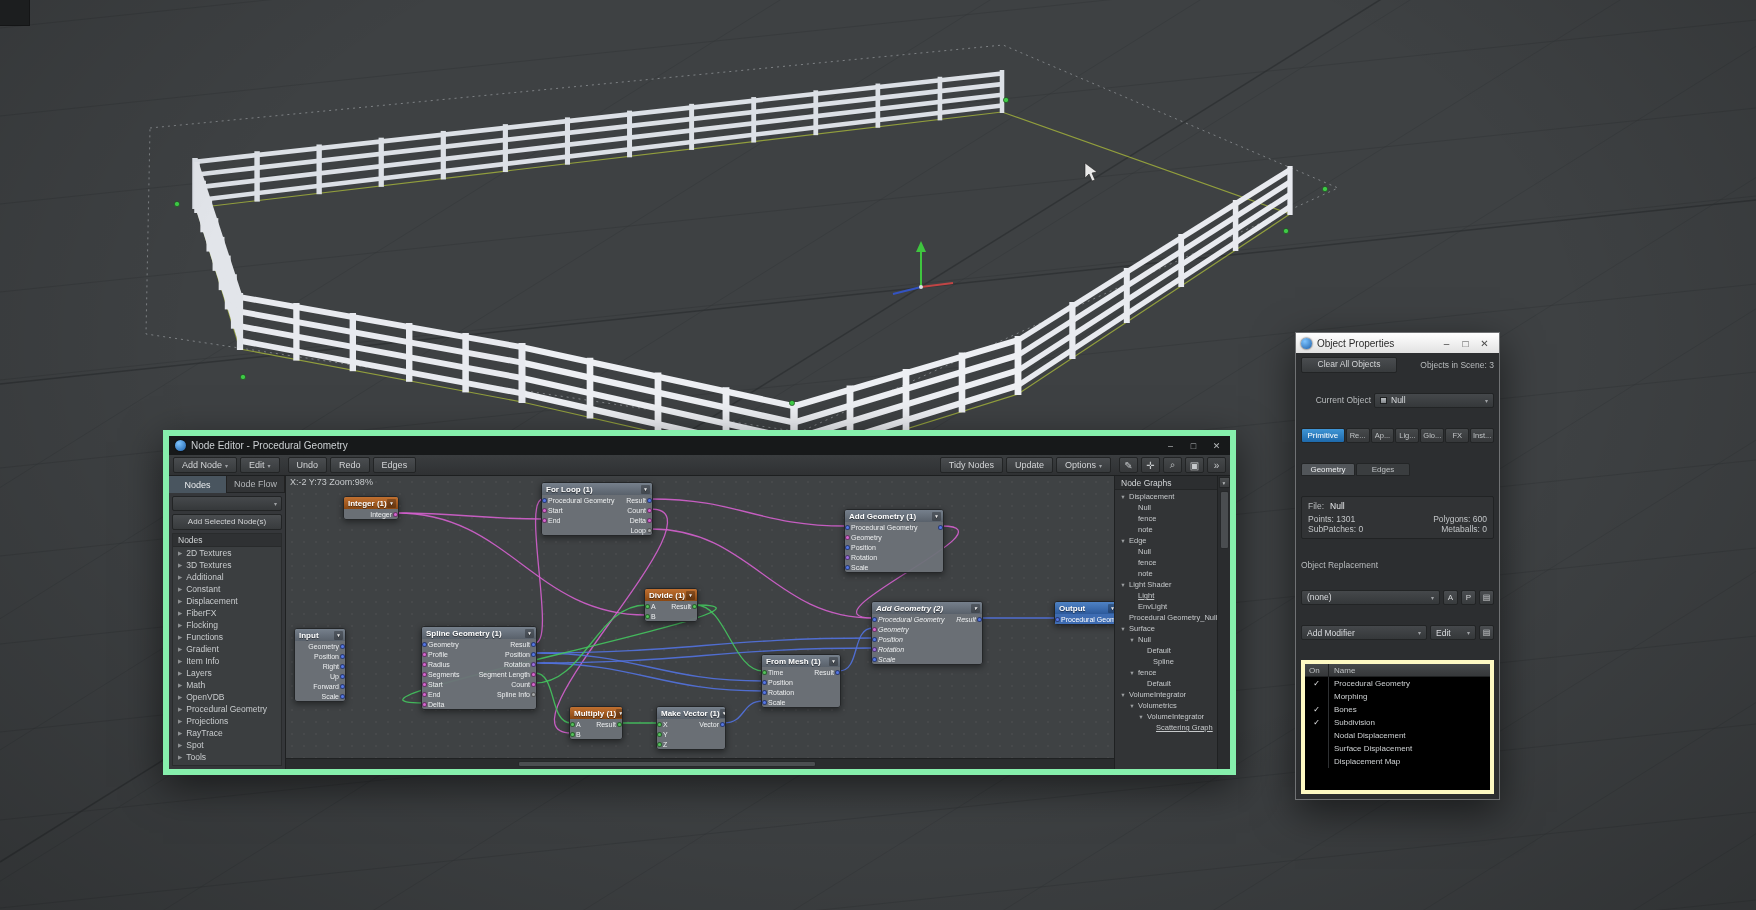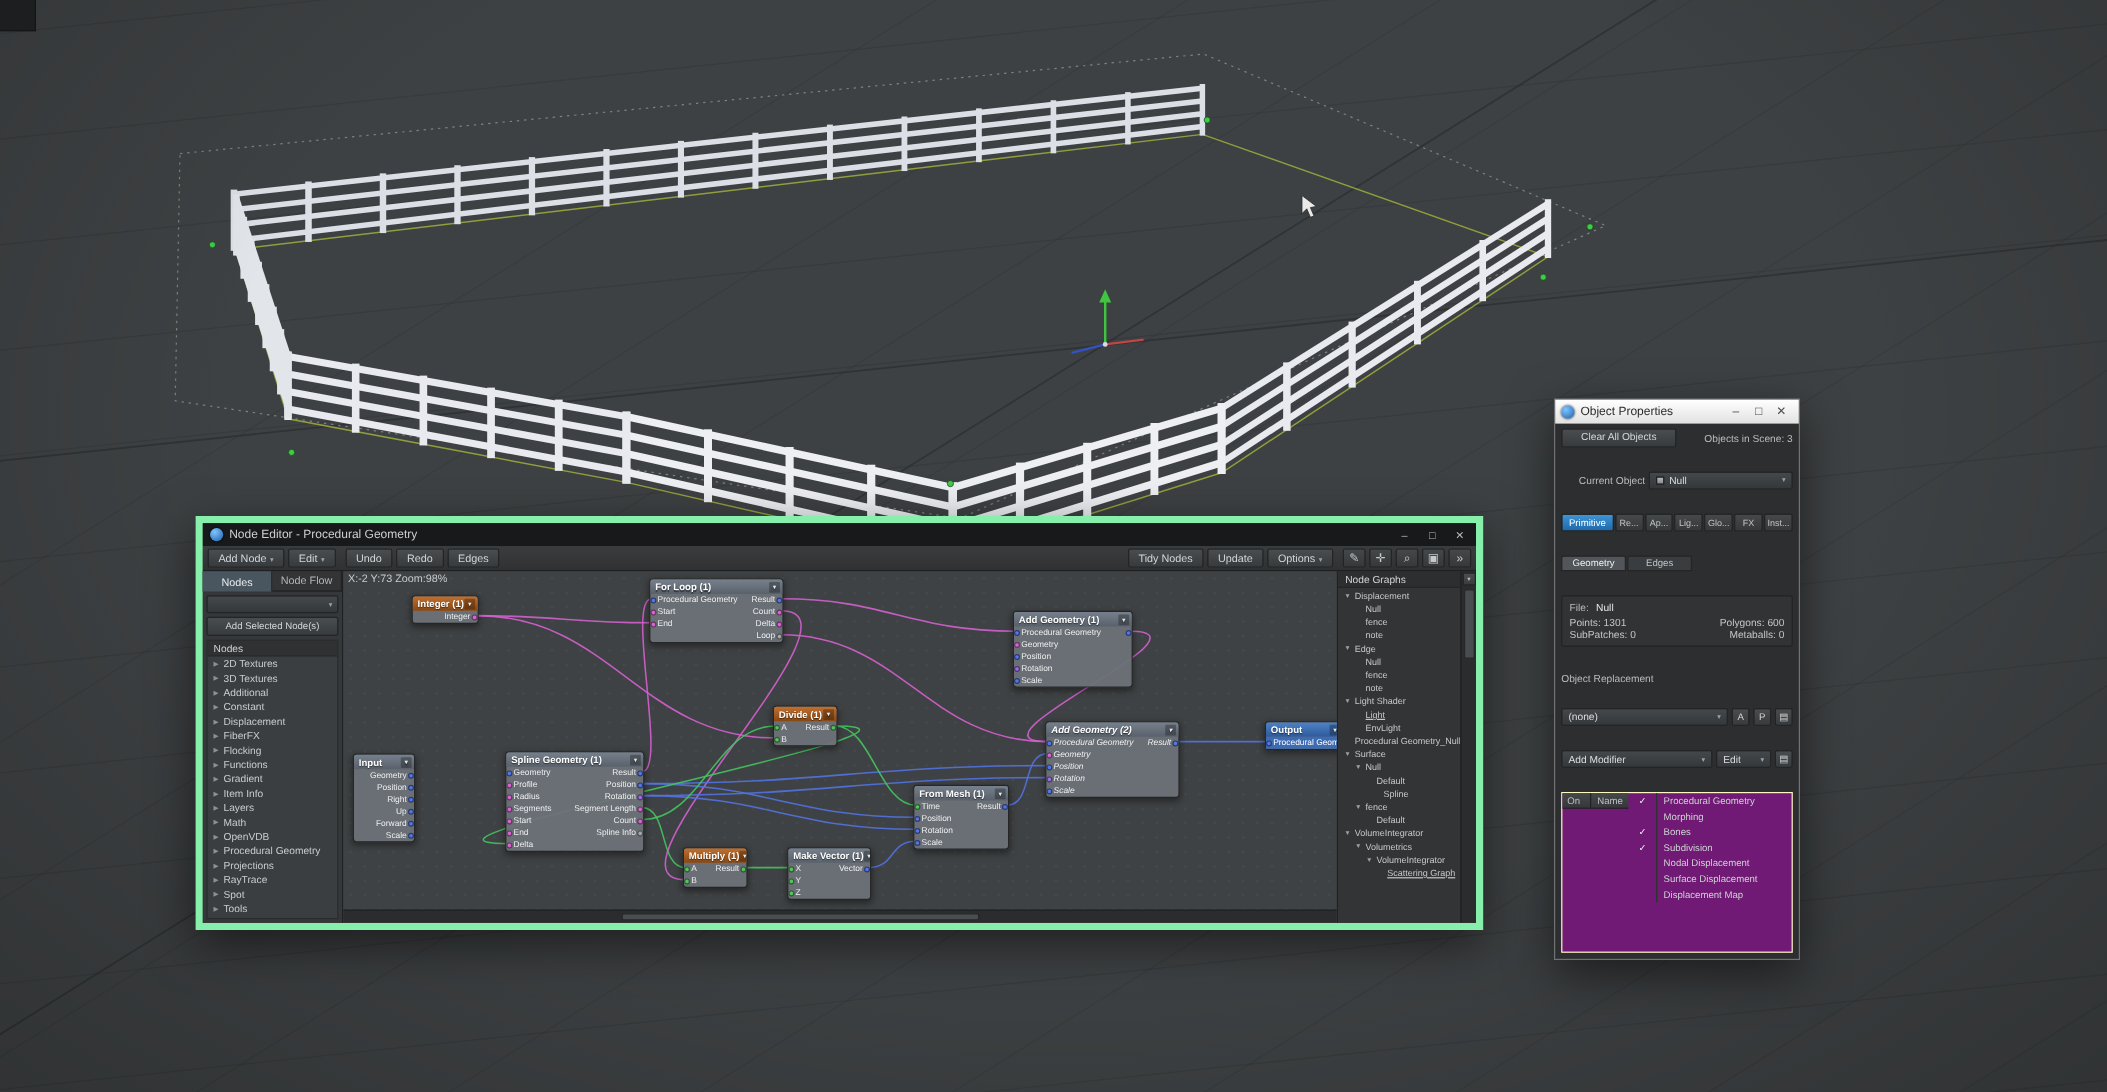--- a/index.html
+++ b/index.html
@@ -82,21 +82,21 @@
   .cube{width:7px;height:7px;flex:none;background:linear-gradient(#b8bcc0,#84888c);border:1px solid #1e2021}
   .op-tabs{display:flex;gap:1px}
   .op-tab{flex:1;height:15px;display:flex;align-items:center;justify-content:center;font-size:7.5px;color:#c2c5c7;background:linear-gradient(#46494b,#36383a);border:1px solid #222425;border-radius:2px;white-space:nowrap;overflow:hidden}
   .op-tab.active{background:linear-gradient(#3f95d5,#1e69ab);color:#fff;flex:1.9;font-size:8px}
   .op-subtabs{display:flex;gap:1px}
   .op-subtab{width:54px;height:13px;display:flex;align-items:center;justify-content:center;font-size:8px;color:#bfc2c4;background:#3a3d3f;border:1px solid #232526;border-radius:2px 2px 0 0}
   .op-subtab.active{background:#52565a;color:#eceeef}
   .op-group{border:1px solid #212324;border-radius:2px;padding:4px 6px;display:flex;flex-direction:column;gap:3px;background:#313335}
   .file-val{color:#e7e9eb;font-size:8.5px;margin-left:3px}
   .stat-row{display:flex;justify-content:space-between;font-size:8.5px;color:#c3c6c8}
-  .mod-list{flex:1;border:1px solid #fef9c3;background:#701a75;display:flex;flex-direction:row;min-height:0}
+  .mod-list{flex:1;border:4px solid #fef9c3;background:#000000;display:flex;flex-direction:column;min-height:0}
   .mod-head{height:13px;display:flex;font-size:8px;color:#bdc0c2;background:linear-gradient(#45484a,#36383a);border-bottom:1px solid #1f2122;flex:none}
   .c-on{width:24px;border-right:1px solid #1f2122;display:flex;align-items:center;padding:0 4px;flex:none}
   .c-name{flex:1;display:flex;align-items:center;padding:0 5px;white-space:nowrap;overflow:hidden}
   .mod-row{height:13px;display:flex;font-size:8px;color:#ced1d3;flex:none}
   .mod-row .c-on{justify-content:center;padding:0;color:#e9ebec;border-right:1px solid #2e3032}
 </style>
 </head>
 <body>
 
 <div class="stage">

